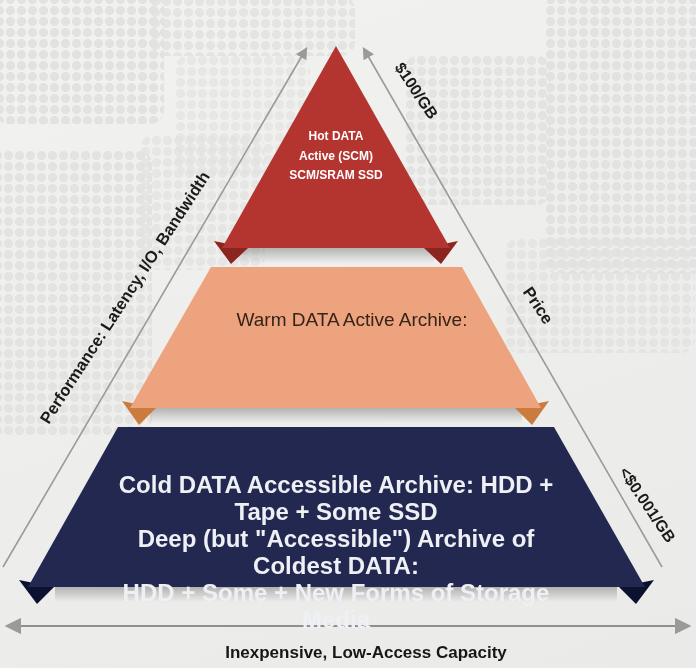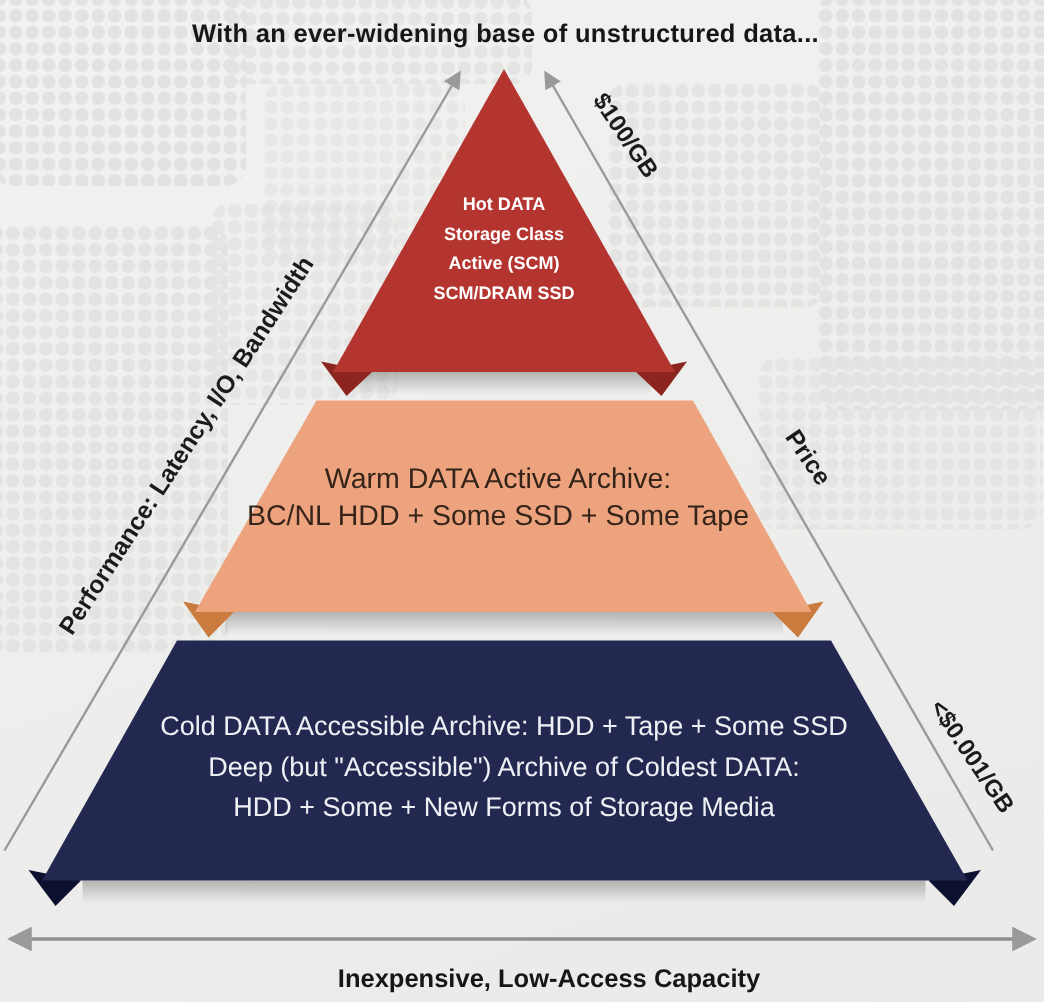--- a/index.html
+++ b/index.html
@@ -26,23 +26,23 @@
   svg.diagram{position:absolute;left:0;top:0;}
 
   .txt{position:absolute;margin:0;}
   .title{
     left:0;top:13px;width:674px;text-align:center;
     font-size:17px;font-weight:700;color:#161616;letter-spacing:.2px;
   }
   .tier-text{text-align:center;}
   .hot-text{left:236px;top:127px;width:200px;font-size:12px;font-weight:700;
     line-height:19.5px;color:#ffffff;}
-  .warm-text{left:152px;top:307px;width:360px;font-size:19px;font-weight:500;
+  .warm-text{left:172px;top:307px;width:360px;font-size:19px;font-weight:500;
     line-height:25px;color:#35241a;}
-  .cold-text{left:96px;top:471px;width:480px;font-size:18px;font-weight:400;
+  .cold-text{left:96px;top:471px;width:480px;font-size:24px;font-weight:700;
     line-height:27px;color:#eef0f4;}
 
   .rot{white-space:nowrap;font-weight:700;color:#1b1b1b;text-align:center;}
   .label-left{left:-30px;top:288px;width:310px;font-size:16.5px;transform:rotate(-57deg);}
   .label-100gb{left:341px;top:82px;width:150px;font-size:16px;transform:rotate(56deg);}
   .label-price{left:488px;top:296px;width:100px;font-size:16.5px;transform:rotate(56deg);}
   .label-0001{left:572px;top:496px;width:150px;font-size:16px;transform:rotate(56deg);}
   .label-bottom{left:0;top:643px;width:676px;text-align:center;
     font-size:17px;font-weight:700;color:#161616;margin-left:28px;}
 </style>
@@ -86,32 +86,29 @@
     <polygon points="549,401 515,408 532,425" fill="#c97c3d"></polygon>
     <polygon points="211,267 462,267 541,408 130,408" fill="#eda37d"></polygon>
 
     <polygon points="19,580 54,587 37,604" fill="#0c1130"></polygon>
     <polygon points="654,580 619,587 636,604" fill="#0c1130"></polygon>
     <polygon points="118,427 554,427 645,587 28,587" fill="#232851"></polygon>
 
     <line x1="8" y1="626" x2="688" y2="626" stroke-width="2.2" marker-start="url(#arrowGray)" marker-end="url(#arrowGray)" stroke="#8f8f8f"></line>
   </svg>
 
-  <p class="txt title">With an ever-widening base of unstructured data...</p>
 
   <div class="txt tier-text hot-text">
     <div>Hot DATA</div>
-    <div>Storage Class</div>
     <div>Active (SCM)</div>
-    <div>SCM/DRAM SSD</div>
+    <div>SCM/SRAM SSD</div>
   </div>
 
   <div class="txt tier-text warm-text">
     <div>Warm DATA Active Archive:</div>
-    <div>BC/NL HDD + Some SSD + Some Tape</div>
   </div>
 
   <div class="txt tier-text cold-text">
     <div>Cold DATA Accessible Archive: HDD + Tape + Some SSD</div>
     <div>Deep (but "Accessible") Archive of Coldest DATA:</div>
     <div>HDD + Some + New Forms of Storage Media</div>
   </div>
 
   <p class="txt rot label-left">Performance: Latency, I/O, Bandwidth</p>
   <p class="txt rot label-100gb">$100/GB</p>

